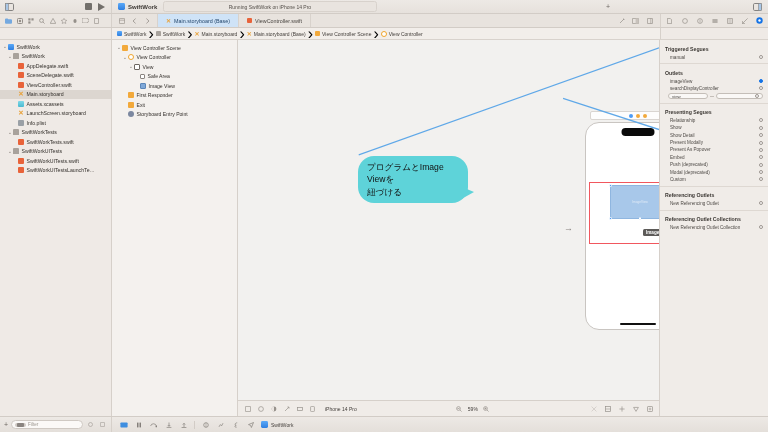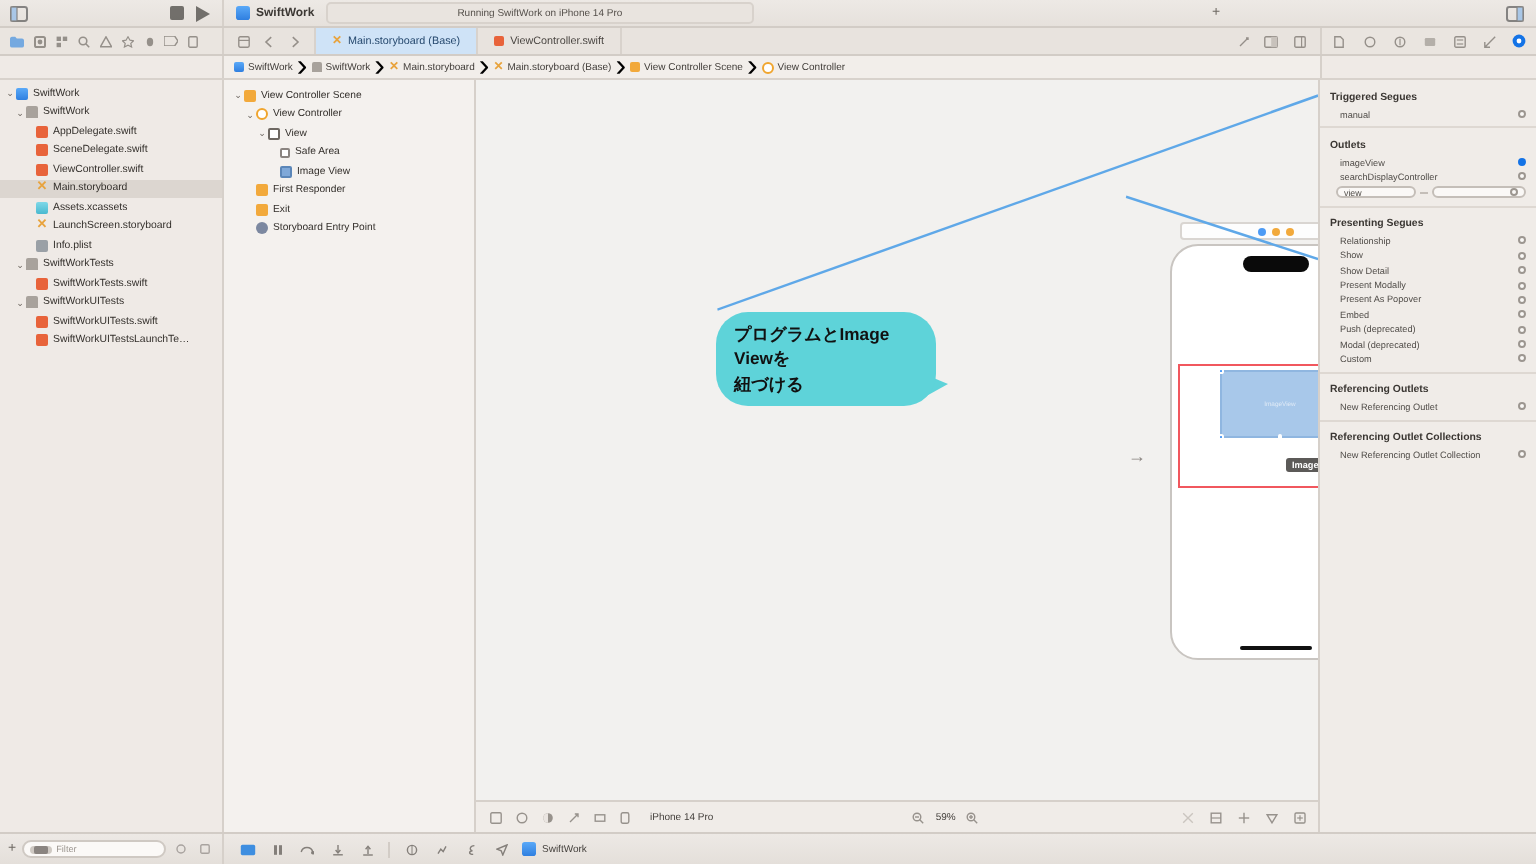--- a/index.html
+++ b/index.html
@@ -124,21 +124,21 @@
     background: #5C5A58; color: #fff; font-size: 4.6px; font-weight: bold;
     padding: 1.2px 3px; border-radius: 1.5px; white-space: nowrap;
   }
   .redbox {
     position: absolute; left: 351px; top: 142px; width: 185px; height: 62px;
     border: 1.5px solid #F1575E; background: transparent;
   }
   .bubble {
     position: absolute; left: 120px; top: 116px; width: 110px;
     background: #5ED3D9; color: #111; border-radius: 16px;
-    padding: 5px 9px; font-size: 8.6px; line-height: 1.45; font-weight: 700;
+    padding: 5px 9px; font-size: 8.6px; line-height: 1.45; font-weight: 400;
     z-index: 6;
   }
   .bubbleTail {
     position: absolute; left: 224px; top: 147px; width: 12px; height: 11px;
     background: #5ED3D9; clip-path: polygon(0 0, 100% 45%, 10% 100%);
     z-index: 5;
   }
   .arrowL { position: absolute; left: 326px; top: 183px; font-size: 9px; color: #8A8480; z-index: 4; }
   .connLine { position: absolute; left: 0; top: 0; width: 100%; height: 100%; pointer-events: none; z-index: 7; }
 

